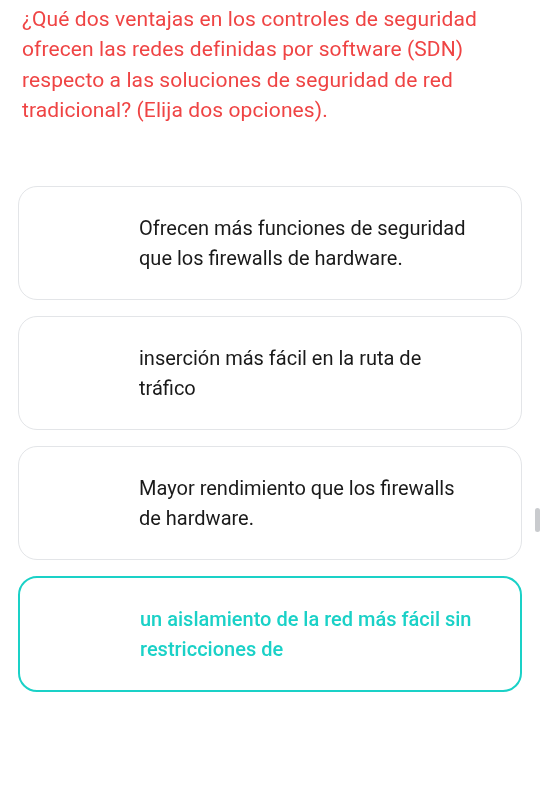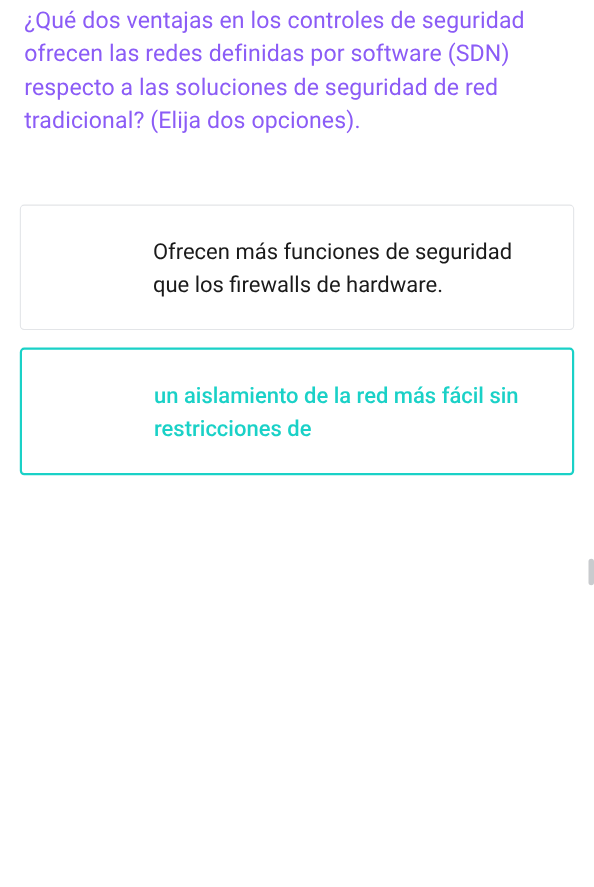--- a/index.html
+++ b/index.html
@@ -9,36 +9,36 @@
     }
     body {
       font-family: -apple-system, BlinkMacSystemFont, "Segoe UI", Roboto, Helvetica, Arial, sans-serif;
       width: 540px;
       height: 806px;
       background: #ffffff;
       overflow: hidden;
       position: relative;
     }
     .question-text {
-      color: #8b5cf6;
+      color: #ef4444;
       font-size: 21px;
       line-height: 1.45;
       padding: 4px 22px 0 22px;
       font-weight: 400;
       letter-spacing: 0.1px;
     }
     .options-container {
       padding: 60px 18px 0 18px;
       display: flex;
       flex-direction: column;
       gap: 16px;
     }
     .option {
       border: 1px solid #e3e5e8;
-      border-radius: 4px;
+      border-radius: 19px;
       padding: 26px 42px 26px 120px;
       background: #ffffff;
       cursor: pointer;
     }
     .option-text {
       color: #1a1a1a;
       font-size: 20px;
       line-height: 1.5;
       font-weight: 400;
     }
@@ -63,21 +63,27 @@
 <body>
 
 <div class="question-text">¿Qué dos ventajas en los controles de seguridad ofrecen las redes definidas por software (SDN) respecto a las soluciones de seguridad de red tradicional? (Elija dos opciones).</div>
 
 <div class="options-container">
 
   <div class="option">
     <div class="option-text">Ofrecen más funciones de seguridad que los firewalls de hardware.</div>
   </div>
 
+  <div class="option">
+    <div class="option-text">inserción más fácil en la ruta de tráfico</div>
+  </div>
 
+  <div class="option">
+    <div class="option-text">Mayor rendimiento que los firewalls de hardware.</div>
+  </div>
 
 
   <div class="option selected">
     <div class="option-text">un aislamiento de la red más fácil sin restricciones de</div>
   </div>
 
 </div>
 
 <div class="scrollbar-thumb"></div>
 

